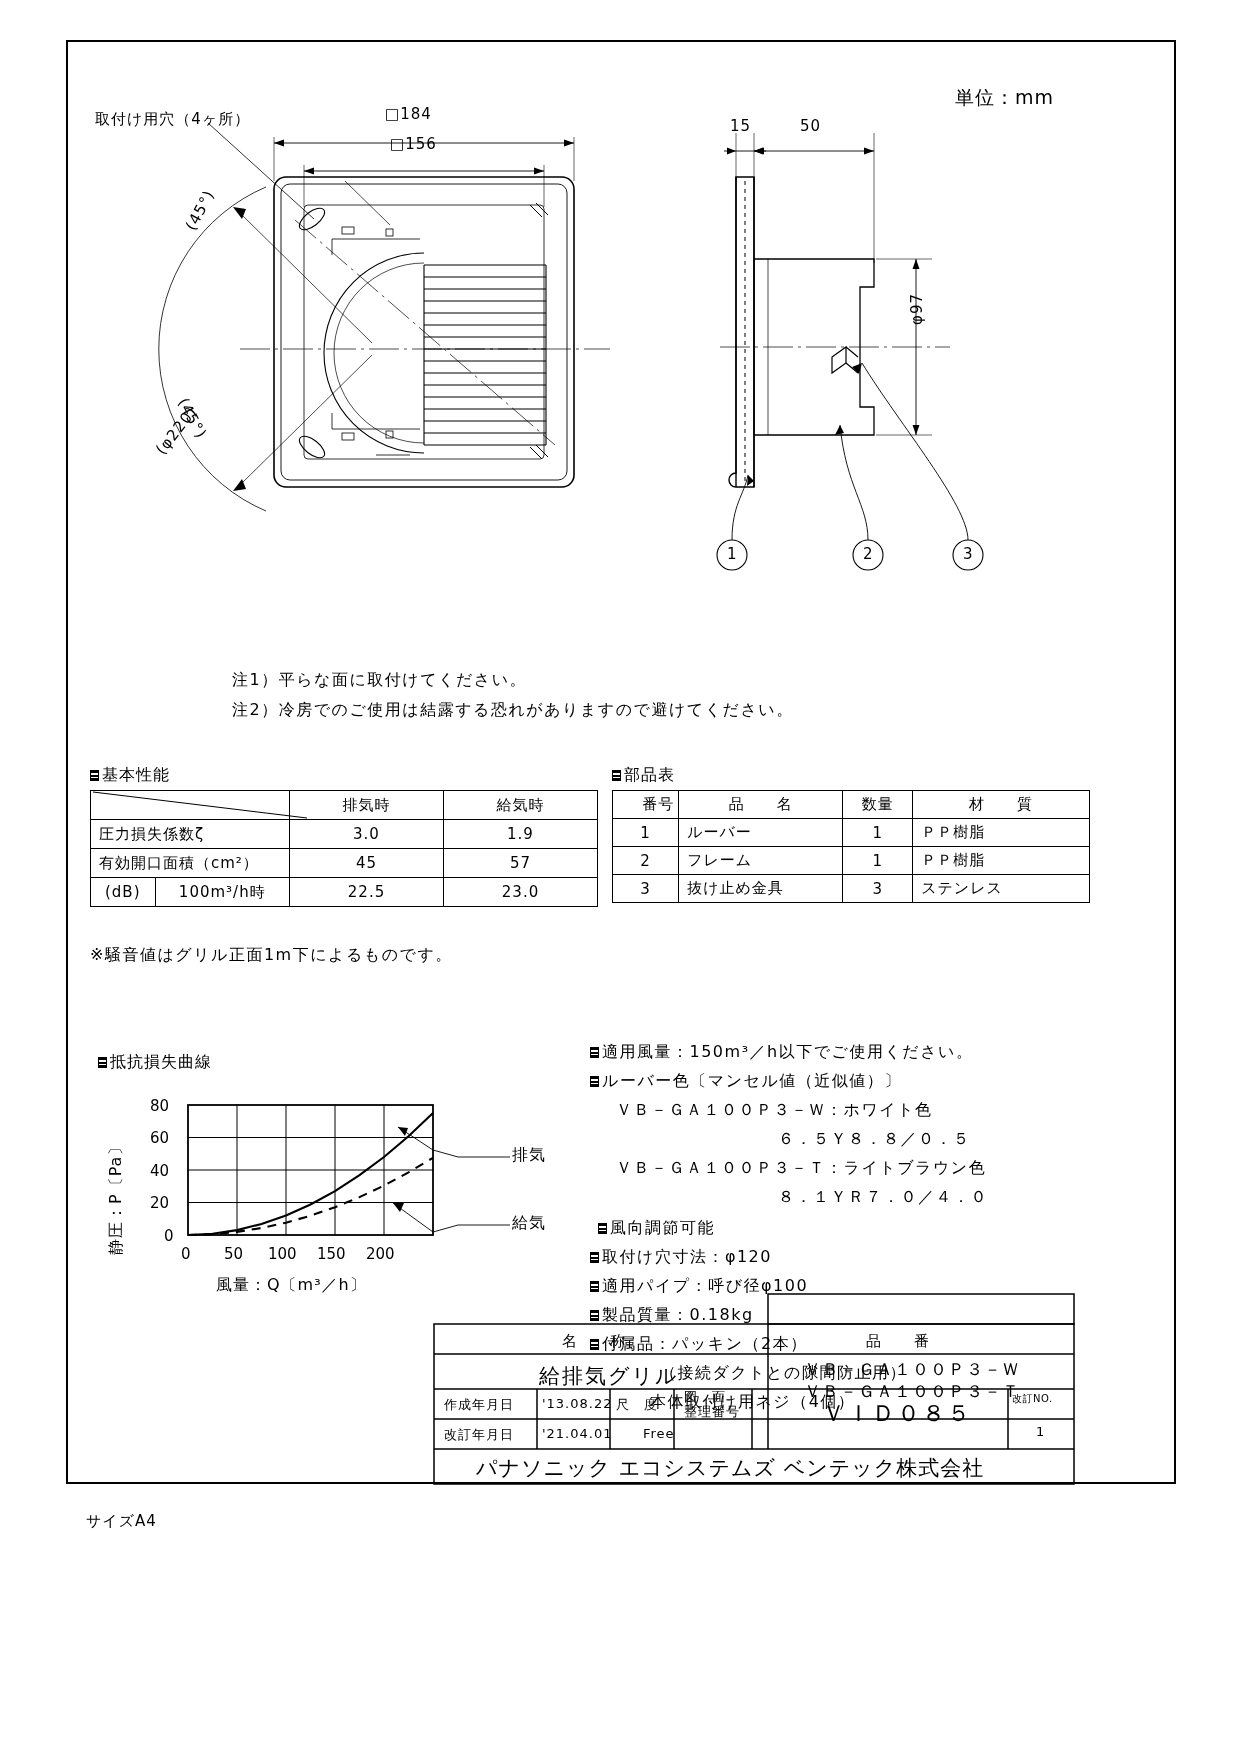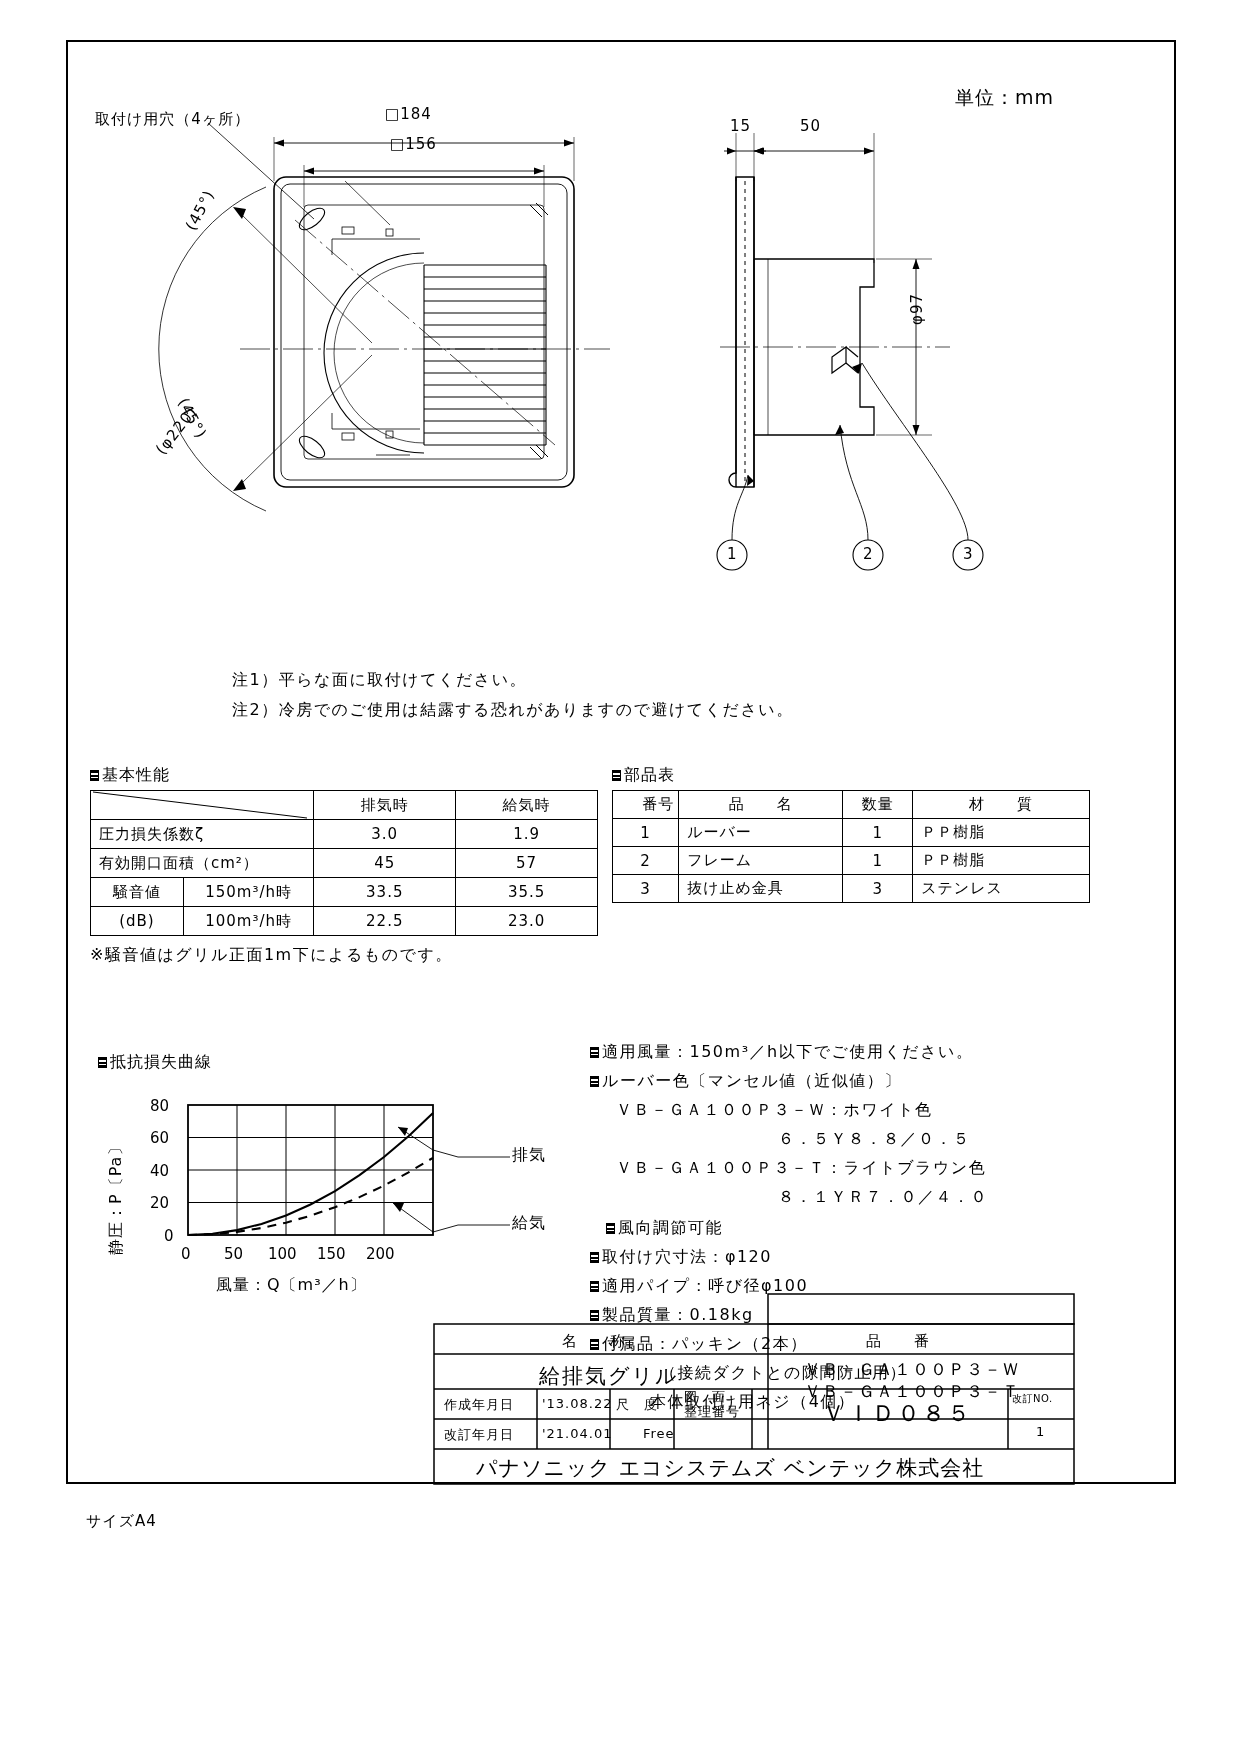--- a/index.html
+++ b/index.html
@@ -218,26 +218,20 @@
       <td class="lft" colspan="2">圧力損失係数ζ</td>
       <td>3.0</td>
       <td>1.9</td>
     </tr>
     <tr>
       <td class="lft" colspan="2">有効開口面積（cm²）</td>
       <td>45</td>
       <td>57</td>
     </tr>
     <tr>
-      <td style="width:90px;">騒音値</td>
-      <td style="width:128px;">150m³/h時</td>
-      <td>33.5</td>
-      <td>35.5</td>
-    </tr>
-    <tr>
       <td>(dB)</td>
       <td>100m³/h時</td>
       <td>22.5</td>
       <td>23.0</td>
     </tr>
   </tbody>
     </table>
 
   <div class="t note" style="left:90px;top:945px;">※騒音値はグリル正面1m下によるものです。</div>
 
@@ -329,21 +323,21 @@
     <div class="t" style="left:414px;top:118px;font-size:16px;letter-spacing:1px;">給気</div>
   </div>
 
   <div class="abs" style="left:590px;top:1042px;width:560px;">
     <div class="t note" style="left:0px;top:0px;"><span class="sq"></span><span>適用風量：150m³／h以下でご使用ください。</span></div>
     <div class="t note" style="left:0px;top:29px;"><span class="sq"></span><span>ルーバー色〔マンセル値（近似値）〕</span></div>
     <div class="t note" style="left:26px;top:58px;">ＶＢ－ＧＡ１００Ｐ３－Ｗ：ホワイト色</div>
     <div class="t note" style="left:188px;top:87px;">６．５Ｙ８．８／０．５</div>
     <div class="t note" style="left:26px;top:116px;">ＶＢ－ＧＡ１００Ｐ３－Ｔ：ライトブラウン色</div>
     <div class="t note" style="left:188px;top:145px;">８．１ＹＲ７．０／４．０</div>
-    <div class="t note" style="left:16px;top:176px;font-family:Liberation Serif, serif;"><span class="sq"></span><span>風向調節可能</span></div>
+    <div class="t note" style="left:8px;top:176px;font-family:Liberation Serif, serif;"><span class="sq"></span><span>風向調節可能</span></div>
     <div class="t note" style="left:0px;top:205px;"><span class="sq"></span><span>取付け穴寸法：φ120</span></div>
     <div class="t note" style="left:0px;top:234px;"><span class="sq"></span><span>適用パイプ：呼び径φ100</span></div>
     <div class="t note" style="left:0px;top:263px;"><span class="sq"></span><span>製品質量：0.18kg</span></div>
     <div class="t note" style="left:0px;top:292px;"><span class="sq"></span><span>付属品：パッキン（2本）</span></div>
     <div class="t note" style="left:70px;top:321px;">（接続ダクトとの隙間防止用）</div>
     <div class="t note" style="left:60px;top:350px;">本体取付け用ネジ（4個）</div>
   </div>
 
   <div class="abs" style="left:434px;top:1294px;width:516px;height:190px;">
     <svg width="640" height="190" viewBox="0 0 640 190">

